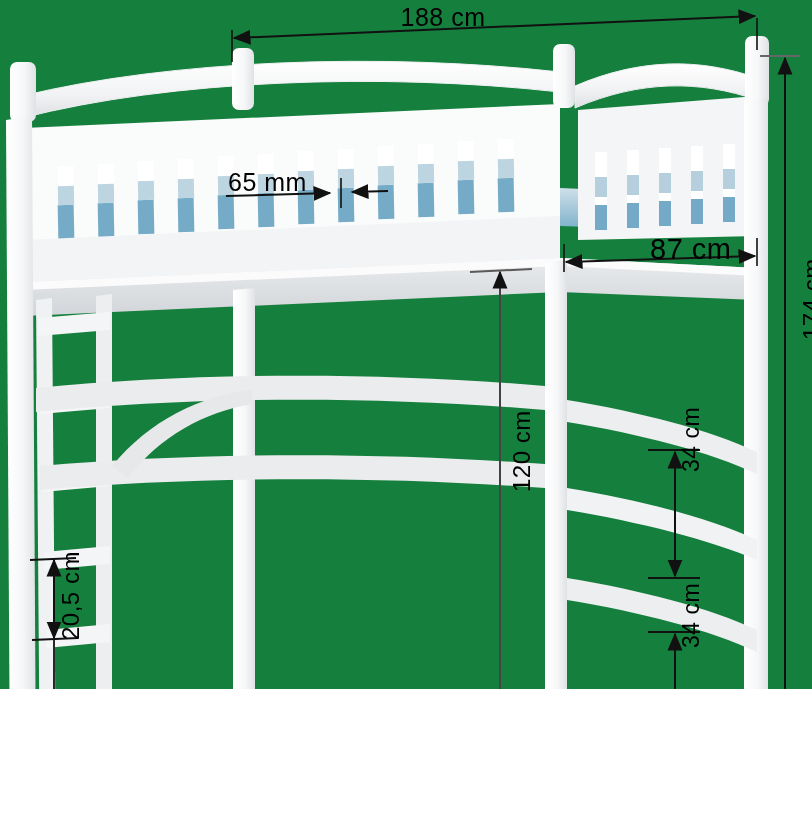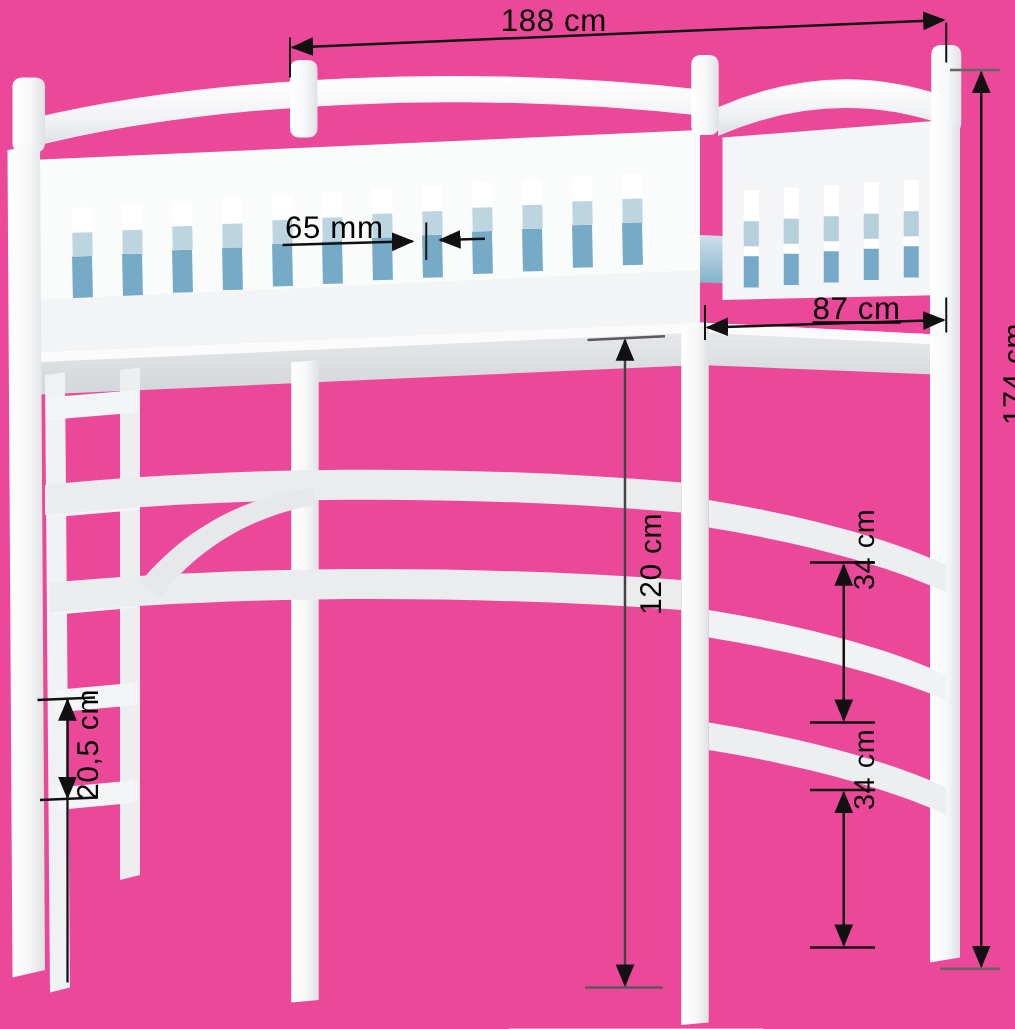--- a/index.html
+++ b/index.html
@@ -6,22 +6,22 @@
     margin: 0;
     padding: 0;
     background: #ffffff;
   }
   body {
     font-family: "Liberation Sans", sans-serif;
   }
   #stage {
     position: relative;
     width: 812px;
-    height: 823px;
-    background: #ec4899;
+    height: 689px;
+    background: #15803d;
     overflow: hidden;
   }
   #stage svg.layer {
     position: absolute;
     left: 0;
     top: 0;
     width: 812px;
     height: 823px;
   }
   .dim-label {
@@ -29,21 +29,21 @@
     font-family: "Liberation Sans", sans-serif;
     color: #000000;
     white-space: nowrap;
     letter-spacing: 0.5px;
   }
   .dim-label.vert {
     transform-origin: left top;
   }
   .lbl-188 { font-size: 25px; left: 443px; top: 3px; transform: translateX(-50%); }
   .lbl-65  { font-size: 25px; left: 228px; top: 168px; }
-  .lbl-87  { font-size: 25px; left: 650px; top: 233px; text-decoration: underline; }
+  .lbl-87  { font-size: 29px; left: 650px; top: 233px; }
   .lbl-174 { font-size: 24px; left: 798px; top: 340px; transform: rotate(-90deg); transform-origin: left top; }
   .lbl-120 { font-size: 24px; left: 508px; top: 492px; transform: rotate(-90deg); transform-origin: left top; }
   .lbl-34a { font-size: 23px; left: 678px; top: 472px; transform: rotate(-90deg); transform-origin: left top; }
   .lbl-34b { font-size: 23px; left: 678px; top: 648px; transform: rotate(-90deg); transform-origin: left top; }
   .lbl-205 { font-size: 24px; left: 57px; top: 640px; transform: rotate(-90deg); transform-origin: left top; }
 </style>
 </head>
 <body>
 
 <div id="stage">

